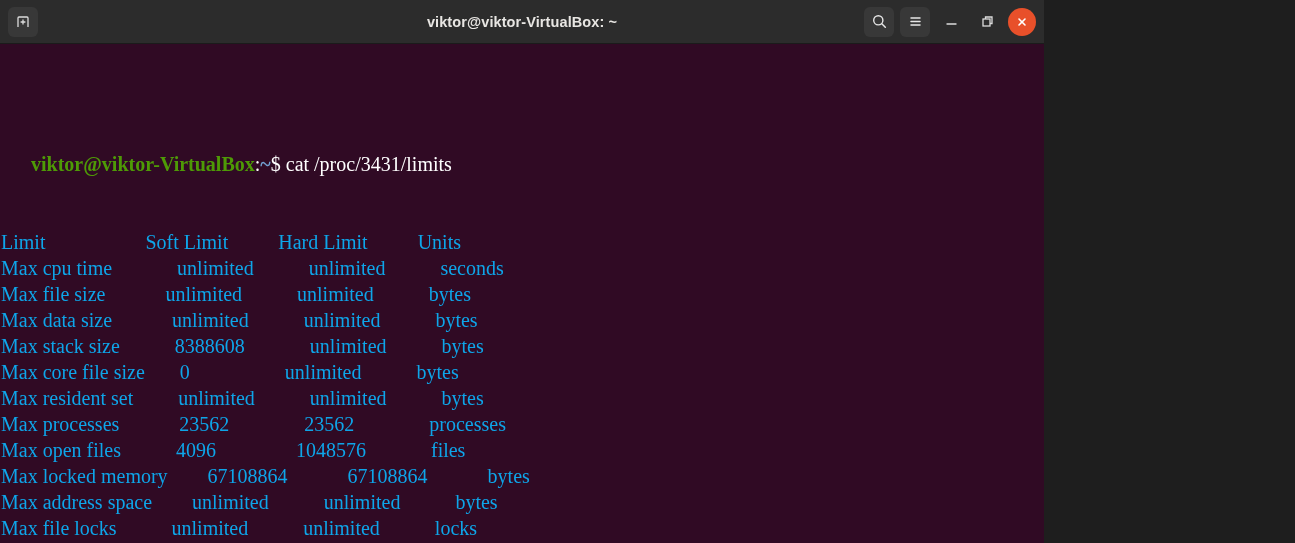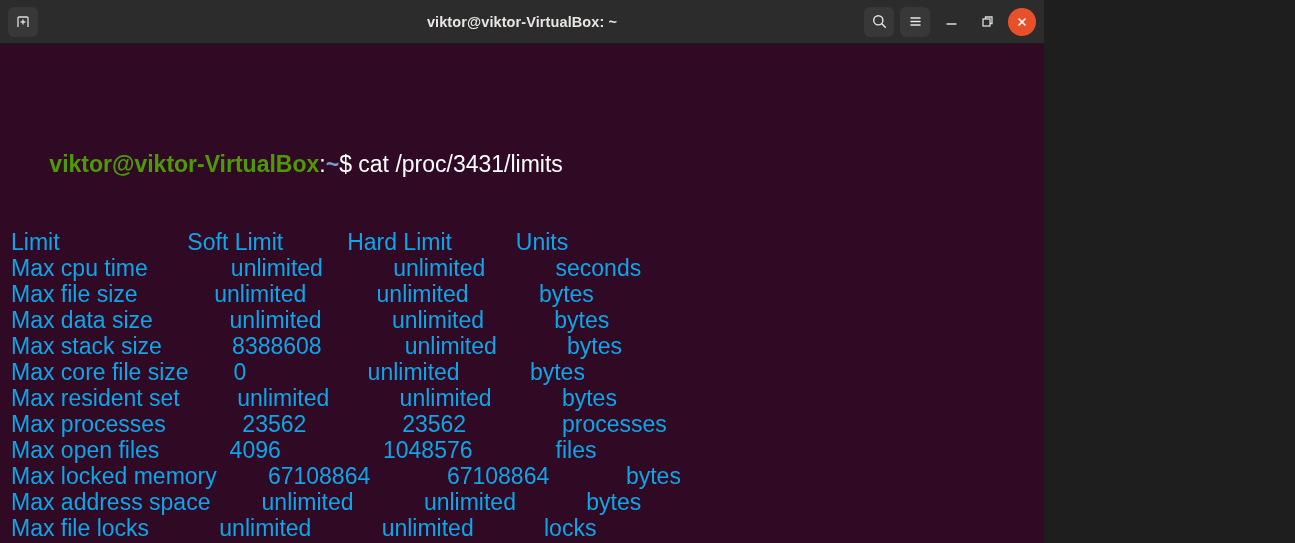--- a/index.html
+++ b/index.html
@@ -89,24 +89,24 @@
     cursor: pointer;
   }
   .close-btn svg { display: block; }
   .tb-btn svg { display: block; }
 
   
   #term {
     flex: 1;
     background: #300a24;
     color: #ffffff;
-    font-family: Liberation Sans, sans-serif;
-    font-size: 23px;
+    font-family: Liberation Serif, serif;
+    font-size: 20px;
     line-height: 26px;
-    padding: 3px 0 0 11px;
+    padding: 3px 0 0 1px;
     box-sizing: border-box;
     overflow: hidden;
     white-space: pre;
     letter-spacing: 0px;
   }
   .line {
     height: 26px;
     white-space: pre;
   }
   .user  { color: #4e9a06; font-weight: bold; }

